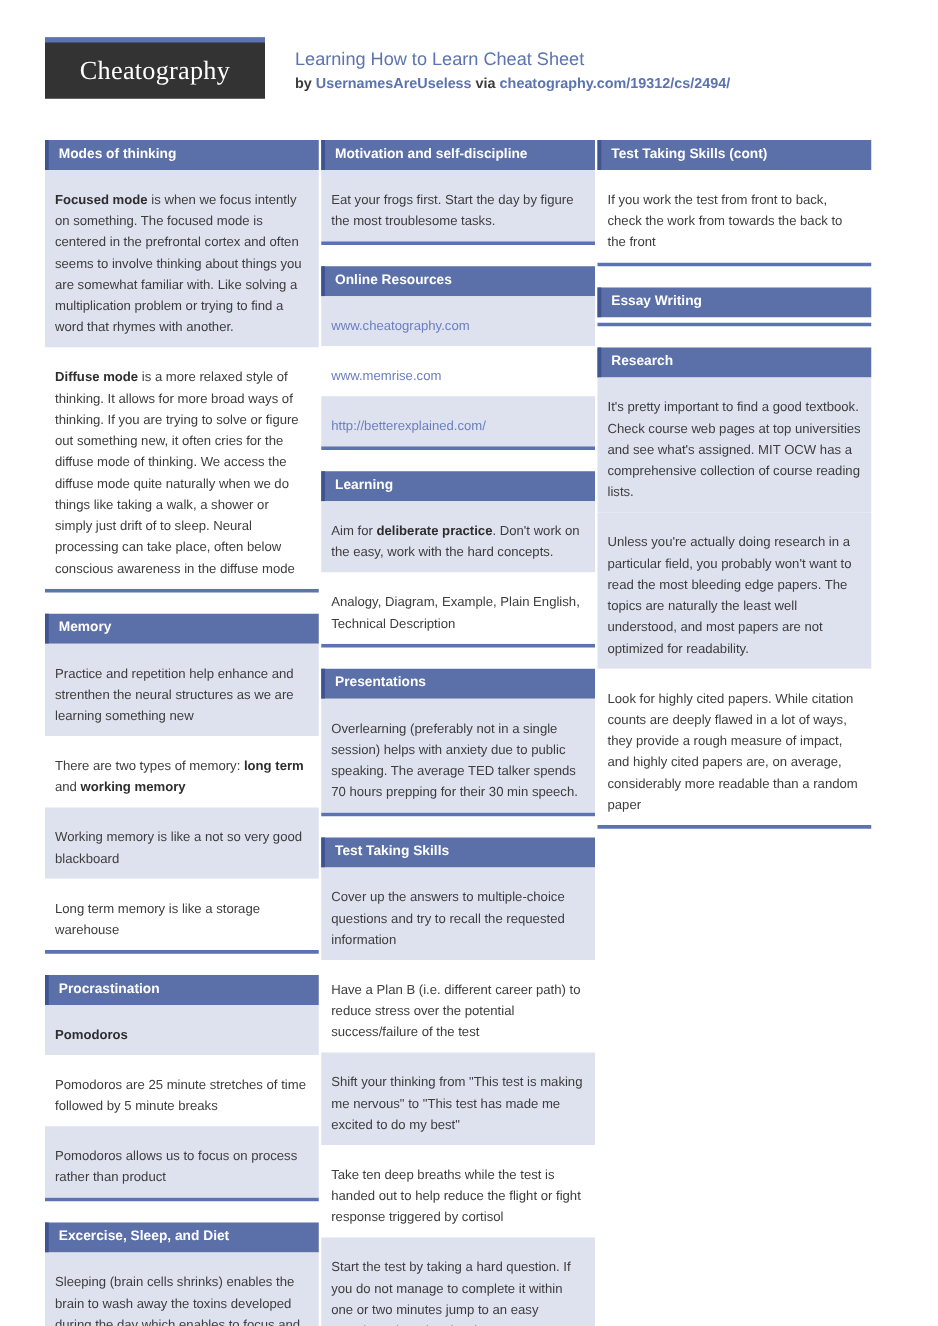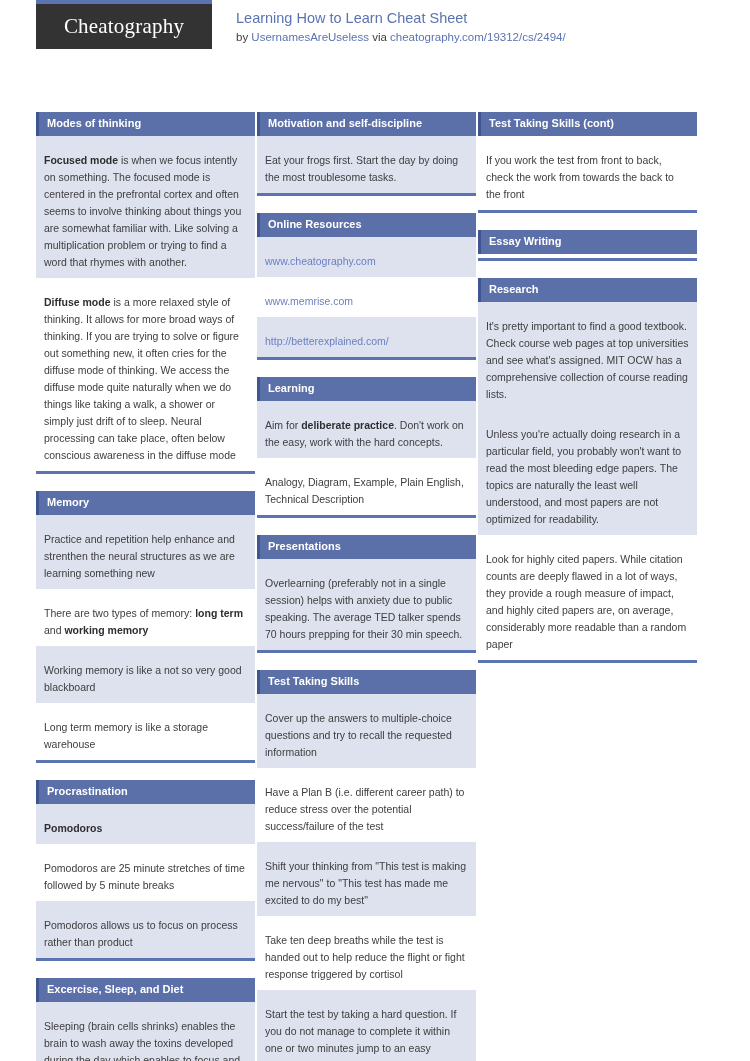--- a/index.html
+++ b/index.html
@@ -19,20 +19,21 @@
     height: 1061px;
     box-sizing: border-box;
     padding: 0 36px;
     position: relative;
   }
 
   
   .header {
     display: flex;
     align-items: flex-start;
+    padding-top: 30px;
     height: 80px;
     box-sizing: border-box;
   }
   .logo-box {
     width: 176px;
     height: 49px;
     background: #333333;
     border-top: 4px solid #5b73b0;
     box-sizing: border-box;
     display: flex;
@@ -53,20 +54,21 @@
   .sheet-title {
     font-size: 14.5px;
     color: #5b73b0;
     line-height: 18px;
     margin-bottom: 3px;
   }
   .sheet-byline {
     font-size: 11.5px;
     color: #3d3d3d;
     line-height: 15px;
+    font-weight: bold;
   }
   .sheet-byline a, .link {
     color: #5b73b0;
     text-decoration: none;
   }
 
   
   .columns {
     display: flex;
     gap: 2px;
@@ -164,21 +166,21 @@
           <div class="block-header">Excercise, Sleep, and Diet</div>
           <div class="rows">
             <div class="row shaded"><span>Sleeping (brain cells shrinks) enables the brain to wash away the toxins developed during the day which enables to focus and think more intently.</span></div>
           </div>
         </div>
       </div>
       <div class="column">
         <div class="block">
           <div class="block-header">Motivation and self-discipline</div>
           <div class="rows">
-            <div class="row shaded"><span>Eat your frogs first. Start the day by doing the most troublesome tasks.</span></div>
+            <div class="row shaded"><span>Eat your frogs first. Start the day by figure the most troublesome tasks.</span></div>
           </div>
         </div>
         <div class="block">
           <div class="block-header">Online Resources</div>
           <div class="rows">
             <div class="row shaded"><a href="#">www.cheatography.com</a></div>
             <div class="row"><a href="#">www.memrise.com</a></div>
             <div class="row shaded"><a href="#">http://betterexplained.com/</a></div>
           </div>
         </div>

